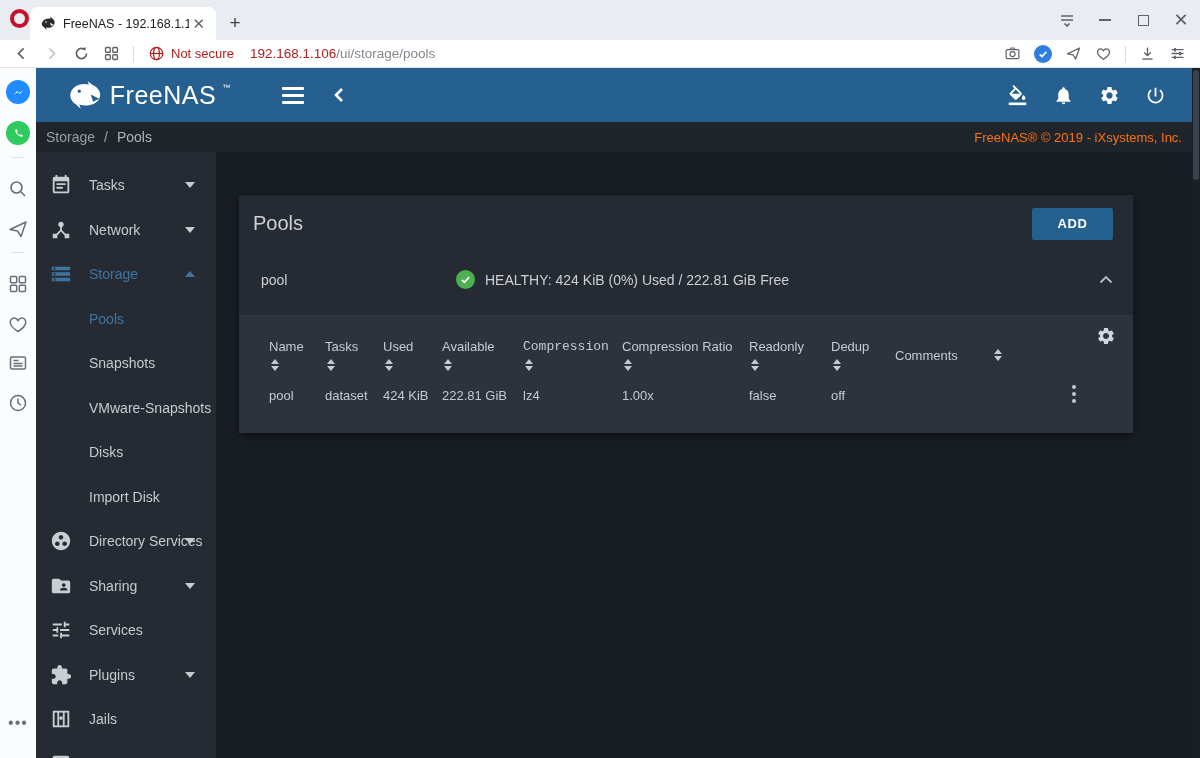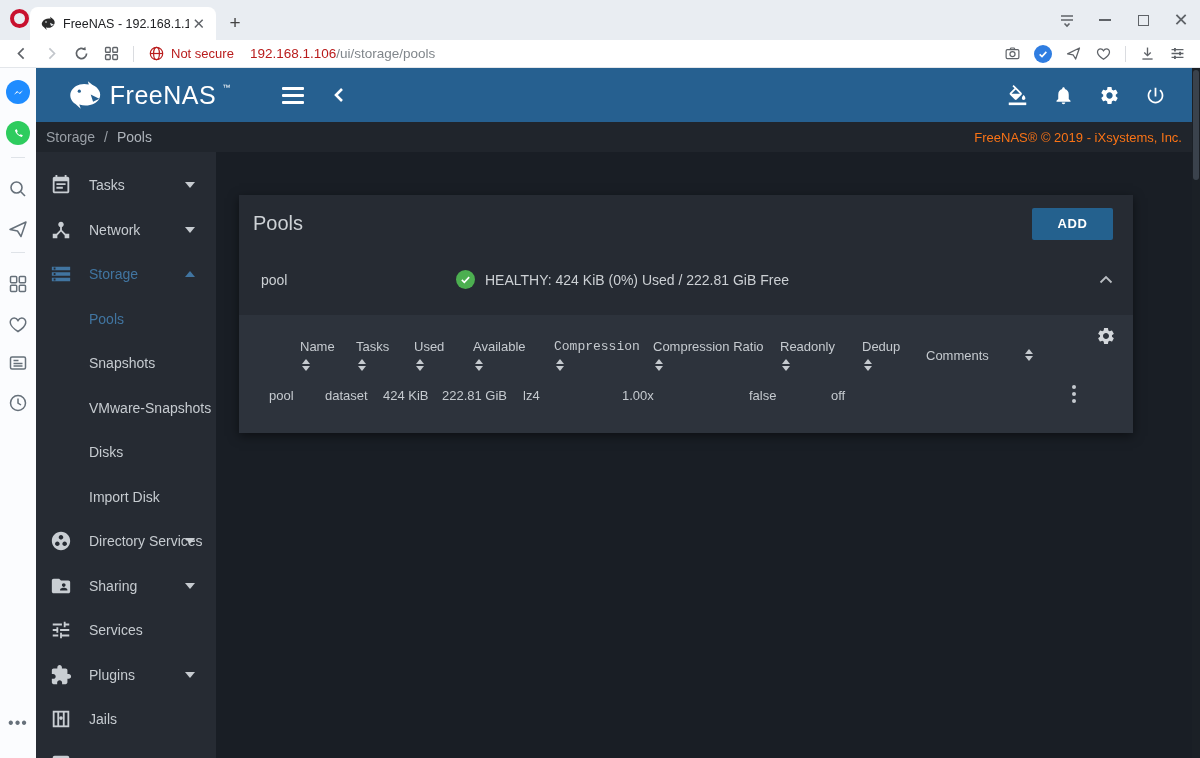--- a/index.html
+++ b/index.html
@@ -82,21 +82,21 @@
   .card-title { font-size:20px; color:#ced2d6; font-weight:400; }
   .add-btn { margin-left:auto; width:81px; height:32px; background:#24618e; color:#fff; border:none; border-radius:2px; font-size:13px; font-weight:bold; letter-spacing:0.6px; font-family:"Liberation Sans", sans-serif; cursor:pointer; }
   .summary { height:55px; display:flex; align-items:center; padding:0 20px 0 22px; font-size:14px; color:#ccd0d4; }
   .summary-name { width:195px; flex:0 0 auto; }
   .status-group { display:flex; align-items:center; gap:10px; }
   .check-circle { width:19px; height:19px; border-radius:50%; background:#4caf50; display:flex; align-items:center; justify-content:center; flex:0 0 auto; }
   .chev-up { margin-left:auto; color:#b9bdc2; }
 
   .pool-table { position:relative; margin-top:8px; height:118px; background:#2d333c; padding:24px 0 0 30px; }
   .table-gear { position:absolute; top:11px; right:17px; width:20px; height:20px; color:#d3d7db; }
-  .thead { display:flex;margin-left:31px; }
+  .thead { display:flex; }
   .th { font-size:13px; color:#c5cacf; display:flex; flex-direction:column; gap:5px; align-items:flex-start; }
   .th.inline { flex-direction:row; align-items:center; gap:7px; }
   .sort-icon { display:flex; flex-direction:column; gap:2px; margin-left:2px; }
   .sort-icon .s-up { width:0; height:0; border-left:4.5px solid transparent; border-right:4.5px solid transparent; border-bottom:5px solid #c5cacf; }
   .sort-icon .s-dn { width:0; height:0; border-left:4.5px solid transparent; border-right:4.5px solid transparent; border-top:5px solid #c5cacf; }
   .trow { display:flex; margin-top:17px; font-size:13px; color:#c5cacf; }
   .kebab { position:absolute; right:57px; top:70px; display:flex; flex-direction:column; gap:3px; }
   .kebab i { width:4px; height:4px; border-radius:50%; background:#c5cacf; display:block; }
 
   

